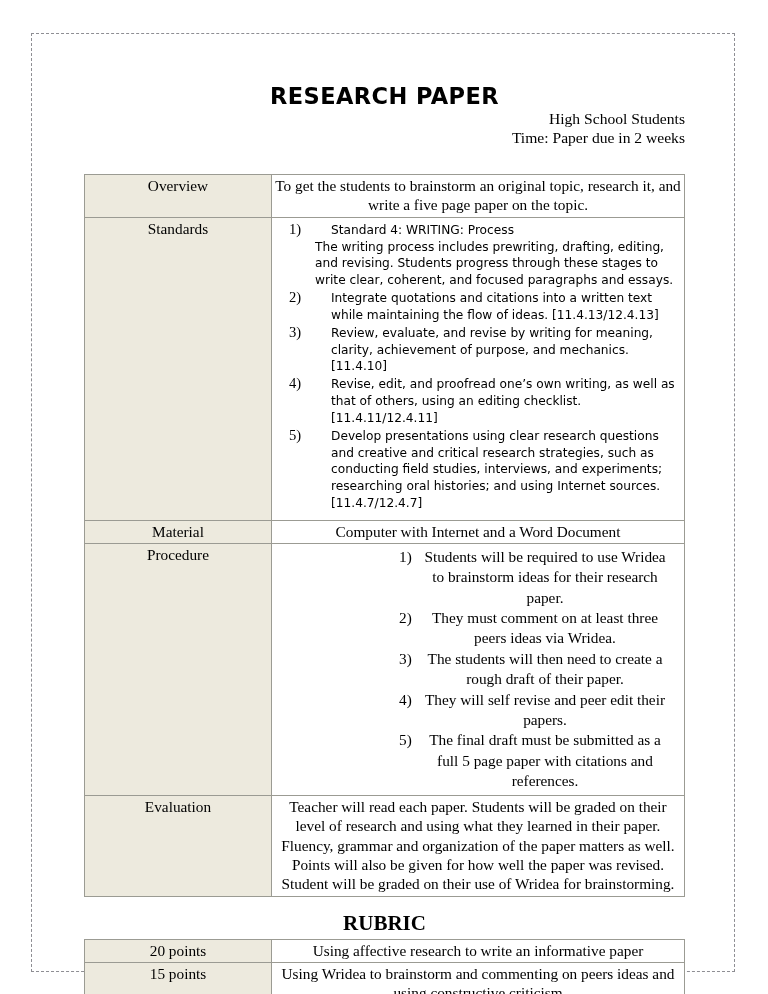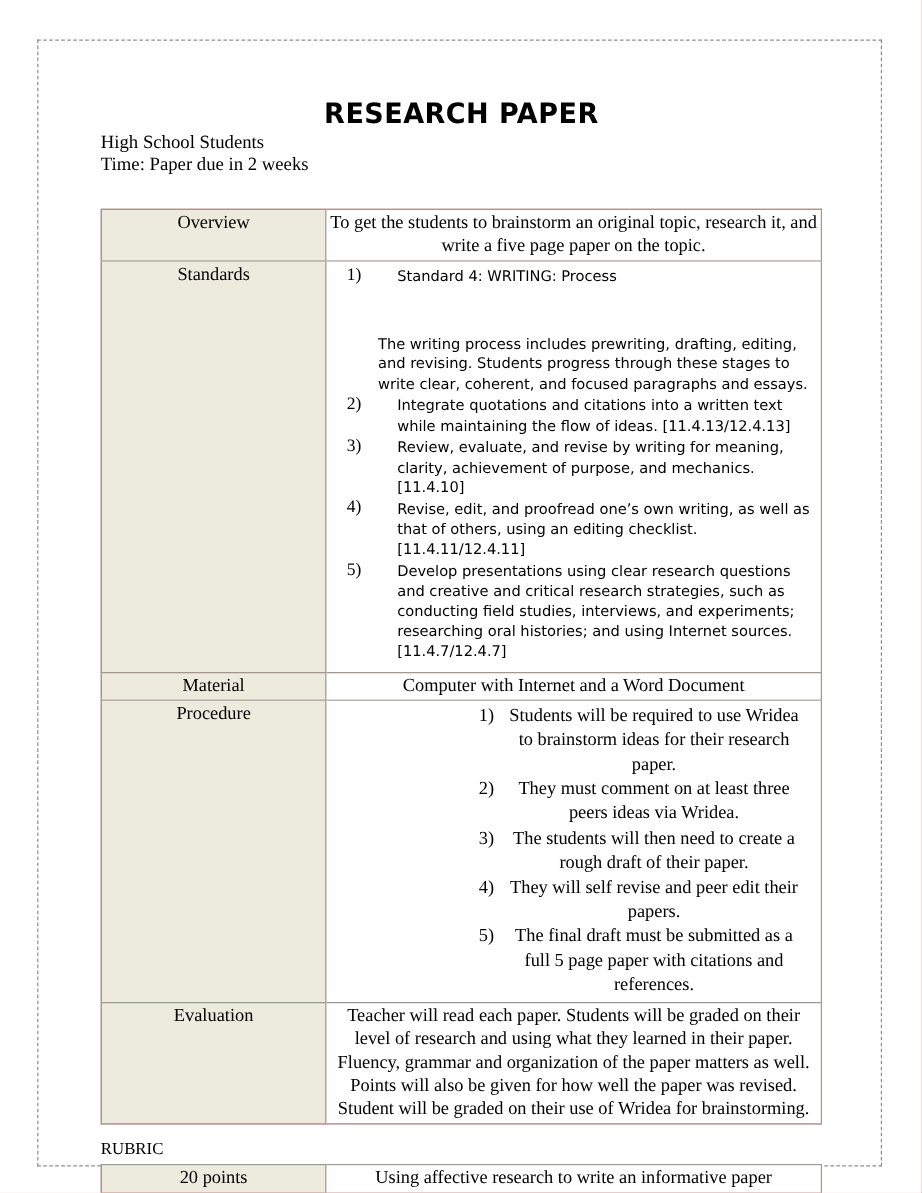--- a/index.html
+++ b/index.html
@@ -47,36 +47,36 @@
     font-family: "DejaVu Sans", "Liberation Sans", sans-serif;
     font-weight: bold;
     font-size: 22.5px;
     letter-spacing: 0.4px;
     line-height: 1.05;
     margin: 0 0 1px 0;
     transform: scaleY(1.04);
     transform-origin: center top;
   }
   .doc-sub {
-    text-align: left;
+    text-align: right;
     font-size: 15.6px;
     line-height: 1.27;
     margin: 0;
   }
 
   .gap-after-head { height: 26px; }
   .gap-between-tables { height: 14px; }
 
   
   table.sheet {
     border-collapse: separate;
     border-spacing: 0;
     width: 601px;
     table-layout: fixed;
-    background: #b91c1c;
+    background: #f9a8d4;
   }
   table.sheet td {
     border-right: 1px solid #9b9b93;
     border-bottom: 1px solid #9b9b93;
     padding: 1px 3px 2px 3px;
     vertical-align: top;
     font-size: 15.3px;
     line-height: 1.26;
   }
   table.sheet tr td:first-child {
@@ -119,21 +119,21 @@
   ol.std > li::before {
     content: counter(stditem) ")";
     position: absolute;
     left: 14px;
     top: -1px;
     font-family: "Liberation Serif", "DejaVu Serif", serif;
     font-size: 14.6px;
     line-height: 1.2;
   }
   .std-head { display: block; margin-left: 16px; }
-  .std-more { display: block; margin-top: 40px; }
+  .std-more { display: block; }
 
   
   ol.proc {
     list-style: none;
     margin: 2px 0 2px 0;
     padding: 0;
     counter-reset: procitem;
   }
   ol.proc > li {
     position: relative;
@@ -153,23 +153,23 @@
     font-size: 15.3px;
   }
 
   .para {
     margin: 0;
     text-align: center;
   }
 
   
   .rubric-head {
-    text-align: left;
-    font-weight: normal;
-    font-size: 14px;
+    text-align: center;
+    font-weight: bold;
+    font-size: 21px;
     line-height: 1.2;
     margin: 0 0 3px 0;
   }
 
   table.rubric td {
     padding: 1px 3px 2px 3px;
   }
 </style>
 </head>
 <body>

